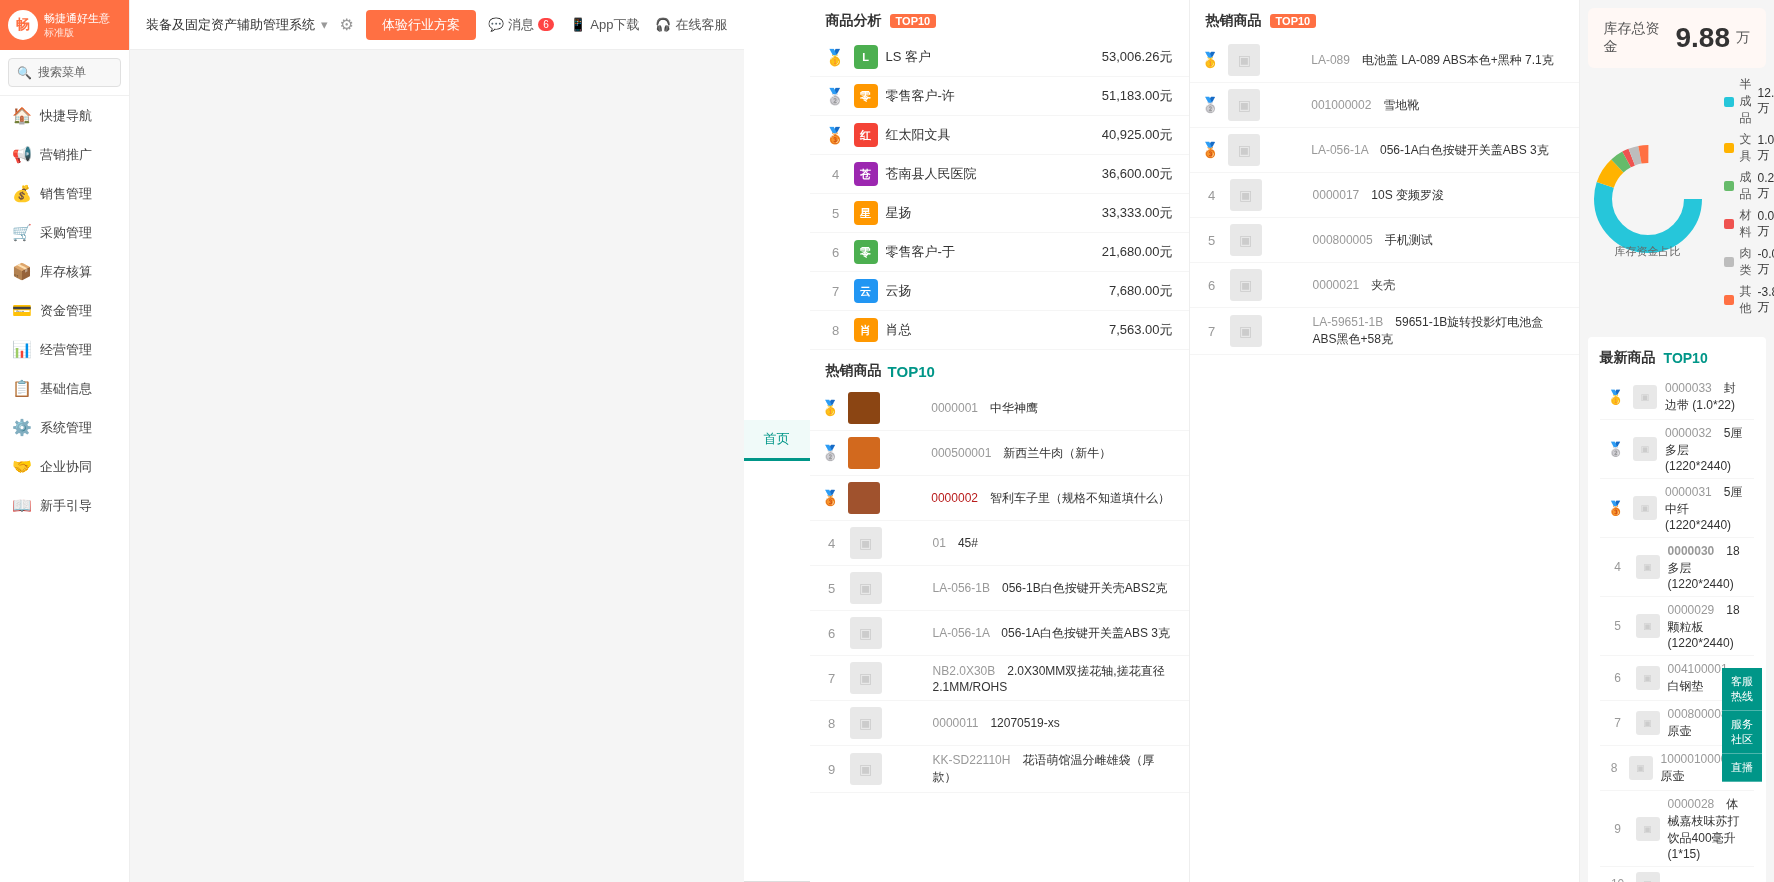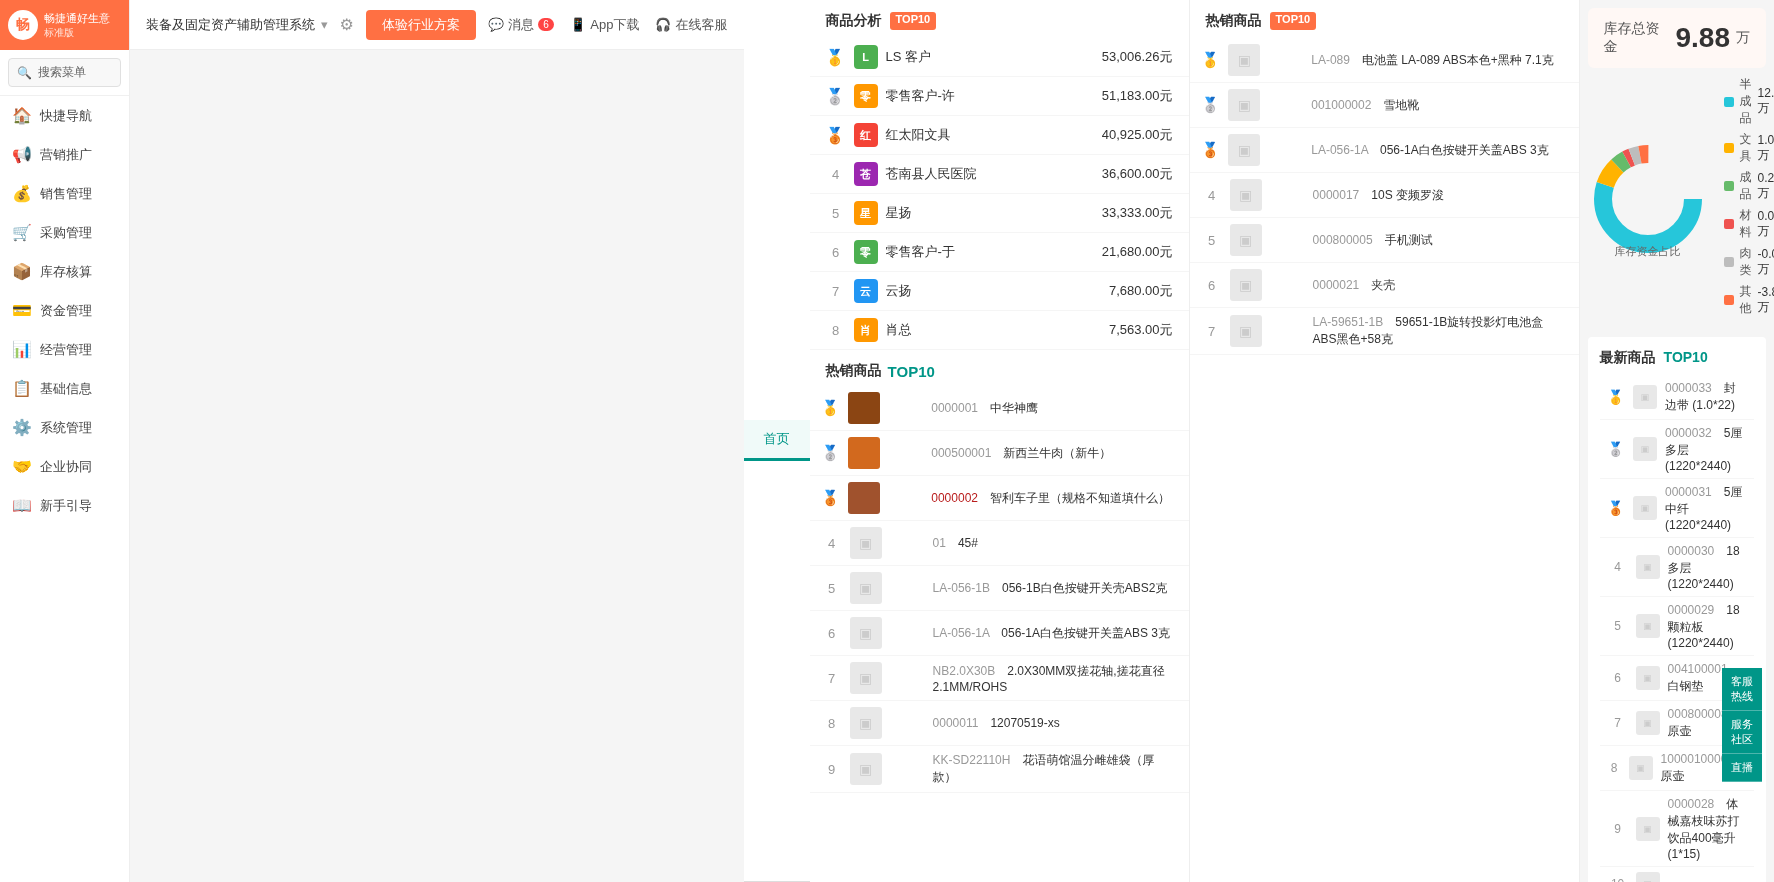--- a/index.html
+++ b/index.html
@@ -111,21 +111,21 @@
     .dash-col-mid {
       width: 390px; flex-shrink: 0; background: #fff; overflow-y: auto; border-right: 1px solid #eee;
     }
     .dash-col-right {
       flex: 1; background: #f5f5f5; overflow-y: auto;
     }
 
     .section-header {
       padding: 12px 16px 8px;
       font-size: 14px; font-weight: bold; color: #333;
-      display: flex; gap: 8px;
+      display: flex; align-items: center; gap: 8px;
     }
     .section-header .top-badge {
       background: #ff7043; color: #fff; font-size: 11px;
       padding: 1px 6px; border-radius: 3px;
     }
     .section-header .teal-text { color: #009688; }
 
     
     .rank-item {
       display: flex; align-items: center; padding: 7px 16px;
@@ -622,21 +622,21 @@
     <div class="new-prod-img">
                 <span style="color:#ccc;">▣</span>
               </div>
     <span class="new-prod-name"><span style="color:#999;">0000031</span>　5厘中纤 (1220*2440)</span>
   </div>
             <div class="new-prod-item">
     <span class="new-prod-rank">4</span>
     <div class="new-prod-img">
                 <span style="color:#ccc;">▣</span>
               </div>
-    <span class="new-prod-name"><span style="color:#999;">0000030</span>　18多层 (1220*2440)</span>
+    <span class="new-prod-name"><span style="color:#999;font-weight:bold;">0000030</span>　18多层 (1220*2440)</span>
   </div>
             <div class="new-prod-item">
     <span class="new-prod-rank">5</span>
     <div class="new-prod-img">
                 <span style="color:#ccc;">▣</span>
               </div>
     <span class="new-prod-name"><span style="color:#999;">0000029</span>　18颗粒板 (1220*2440)</span>
   </div>
             <div class="new-prod-item">
     <span class="new-prod-rank">6</span>

